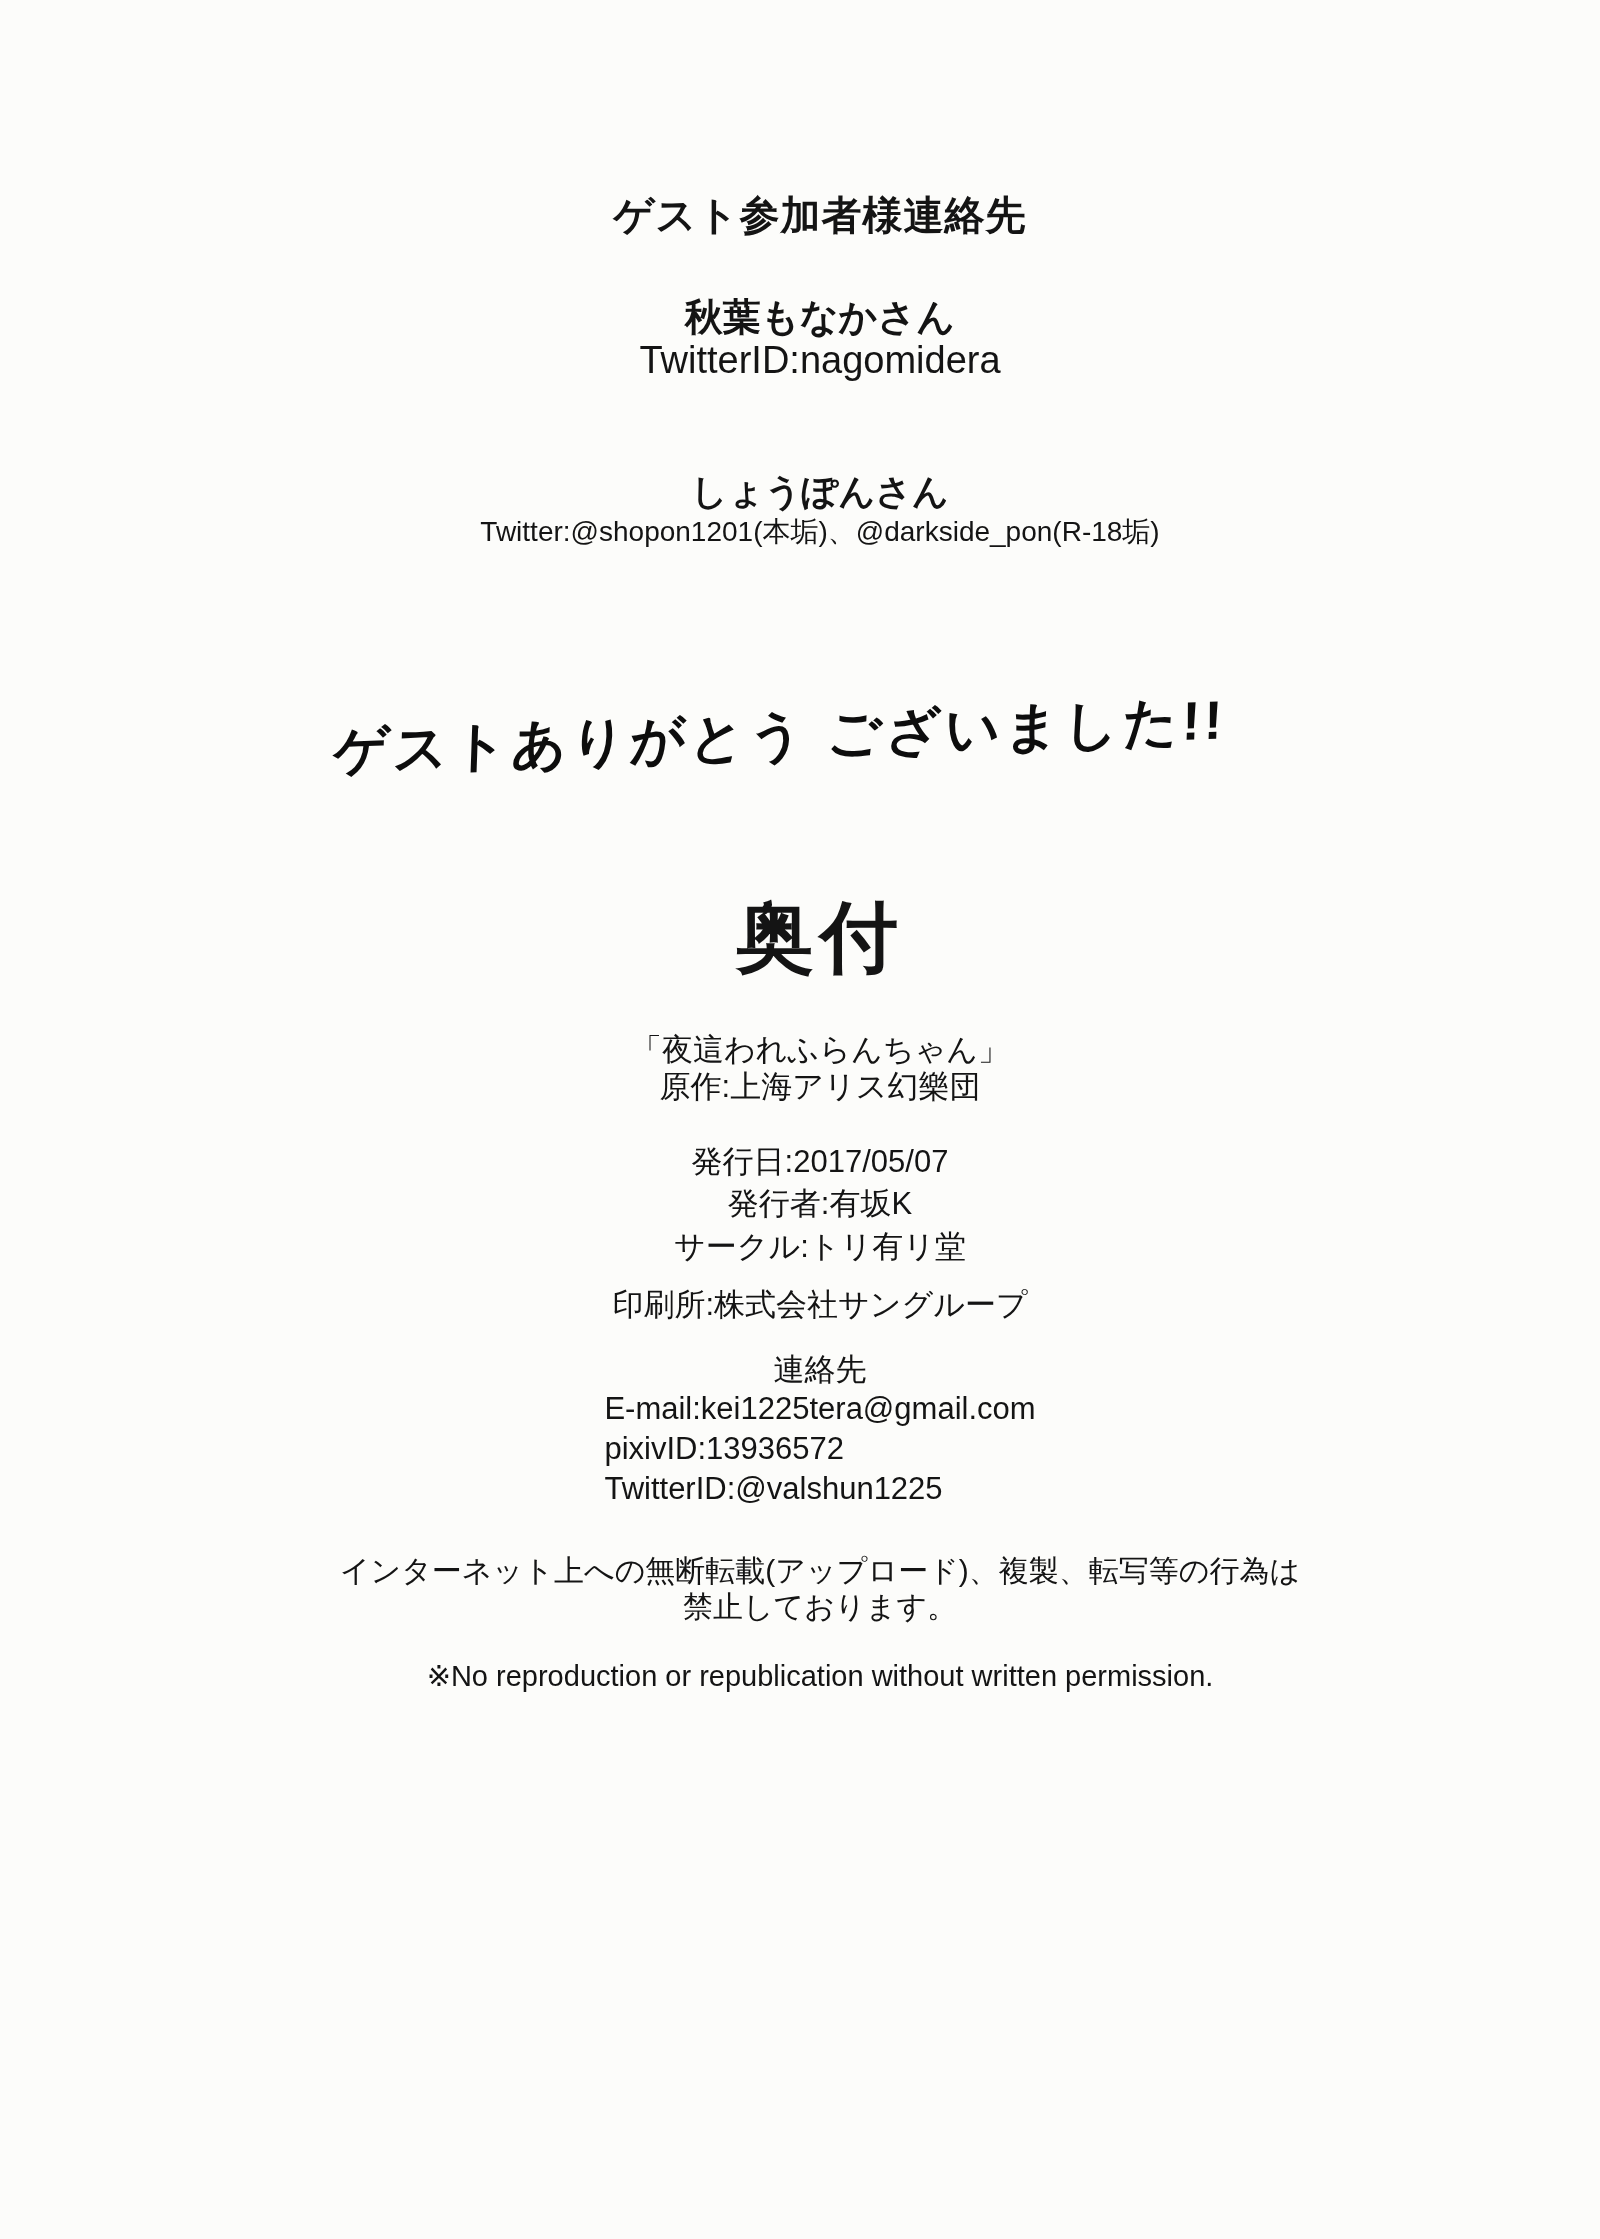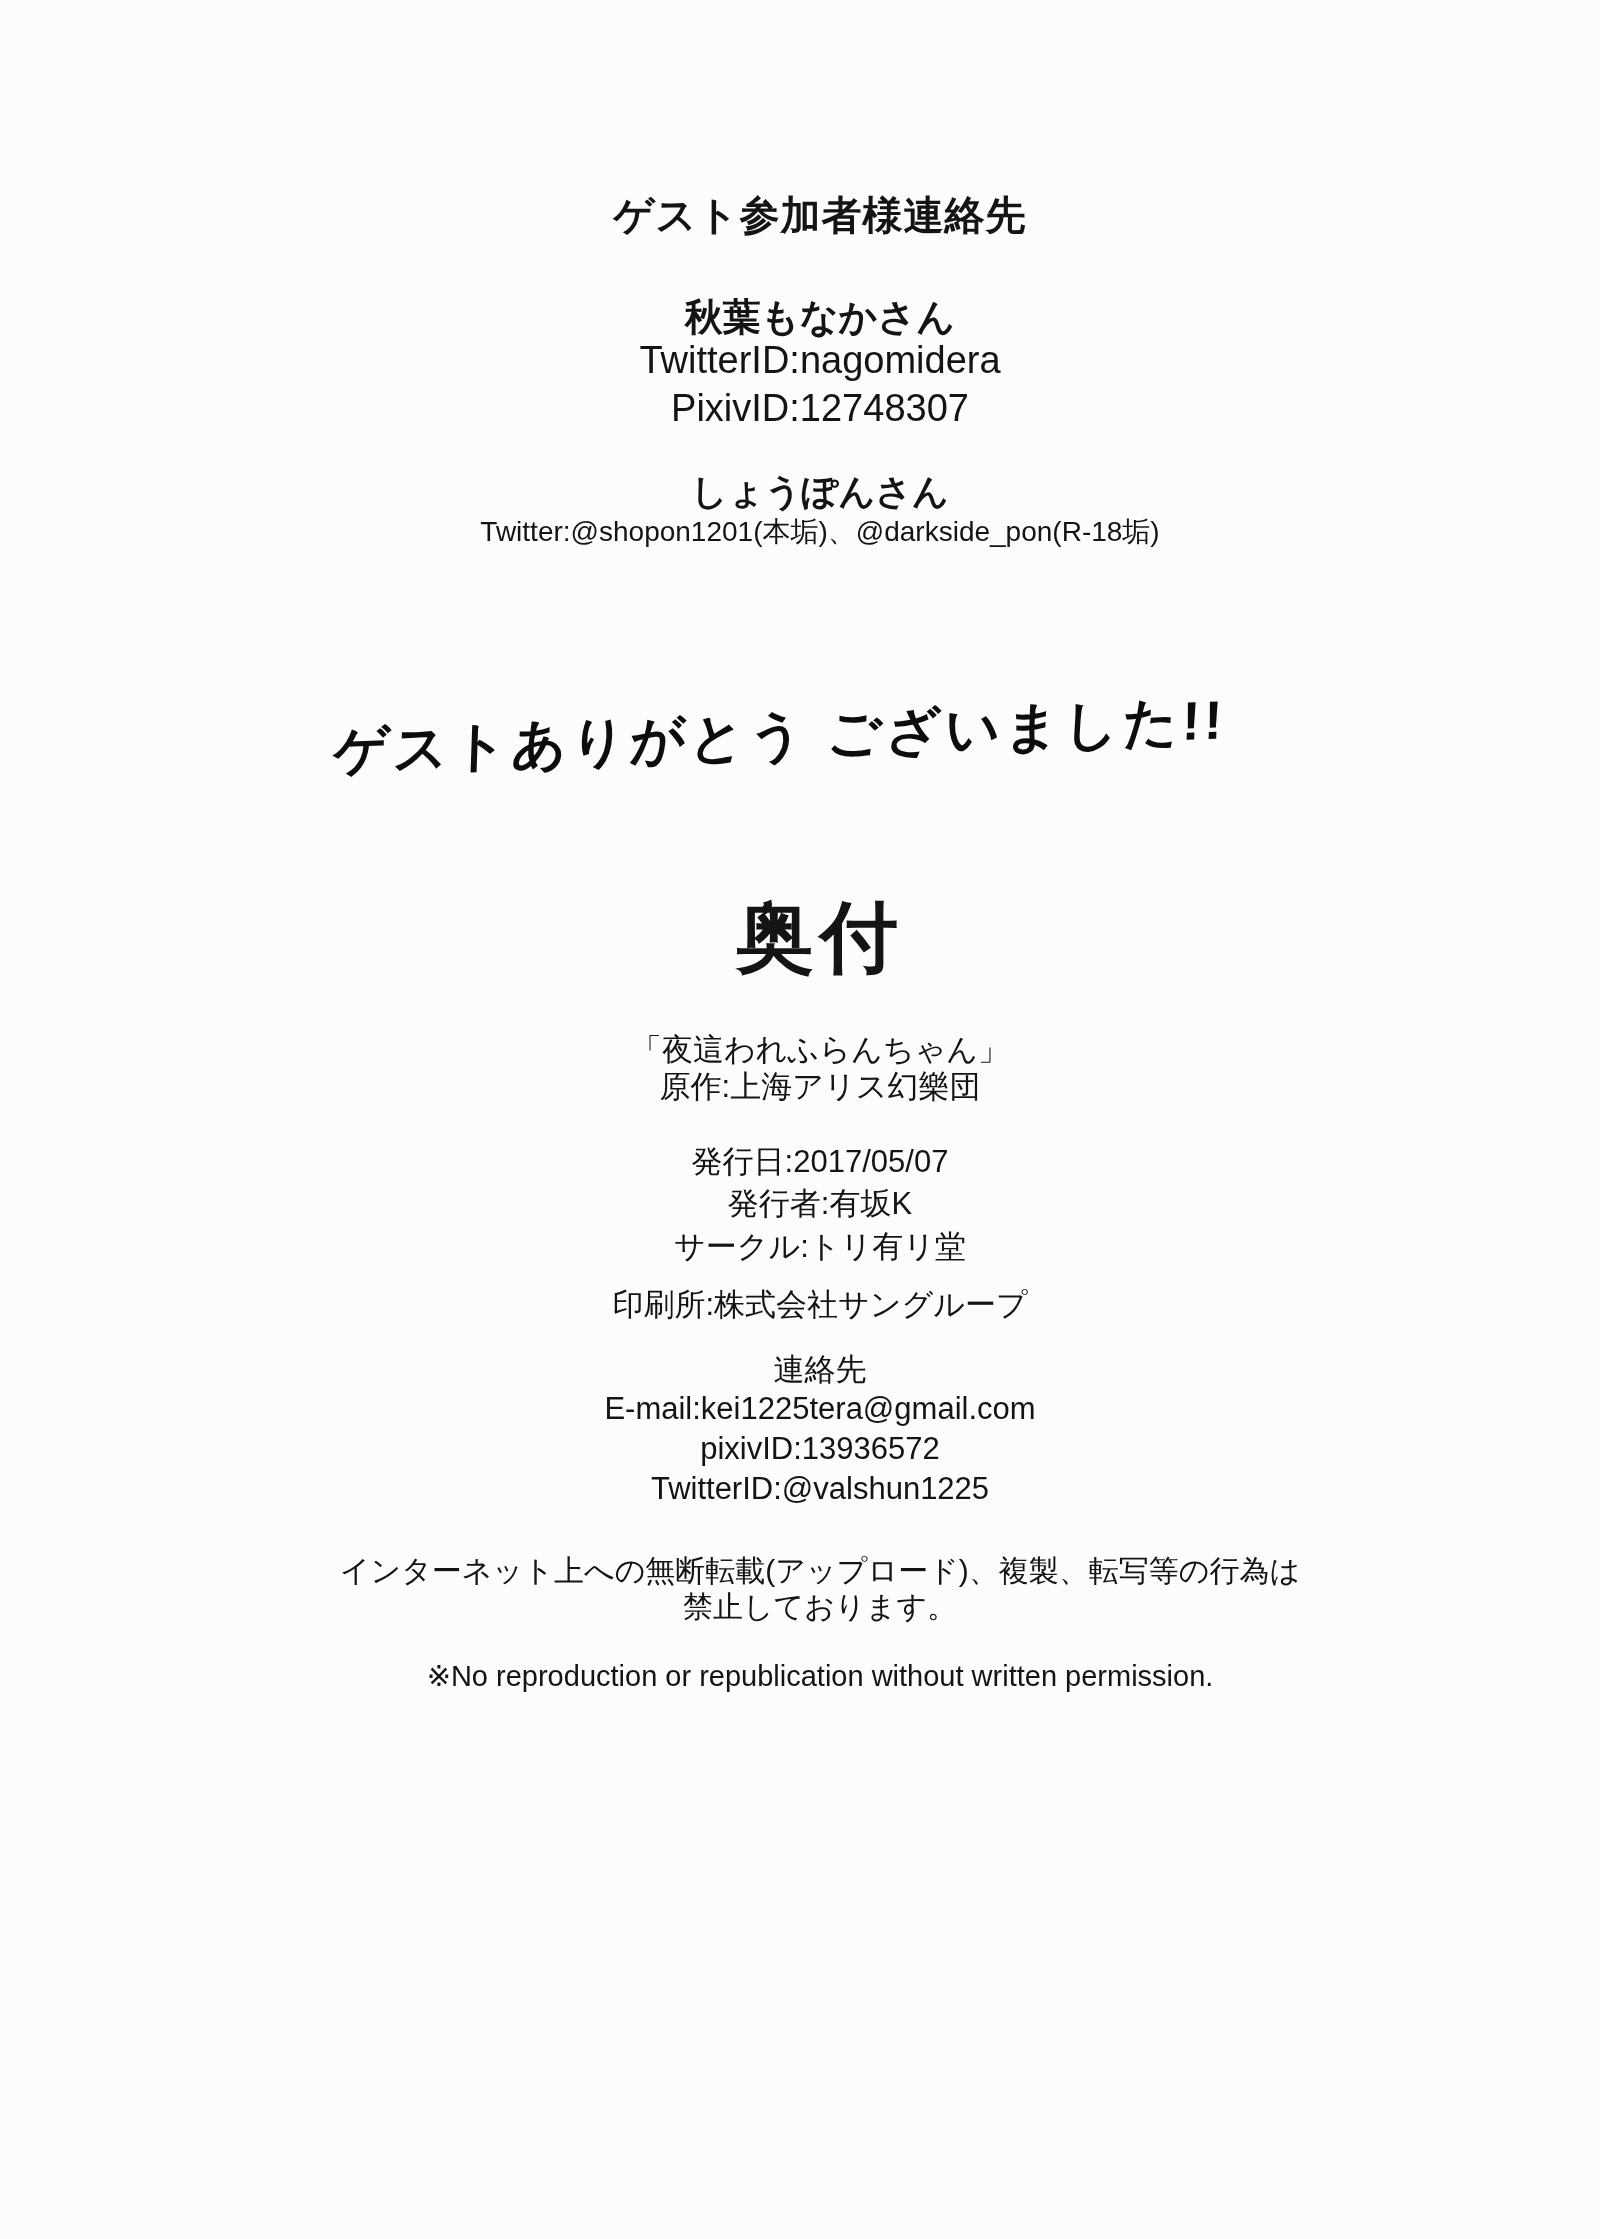--- a/index.html
+++ b/index.html
@@ -24,21 +24,21 @@
     white-space: nowrap;
   }
   .block {
     position: absolute;
     left: 20px;
     width: 1600px;
     text-align: center;
   }
   .block .inner {
     display: inline-block;
-    text-align: center;
+    text-align: left;
     white-space: nowrap;
   }
   .heading   { font-size: 40px; font-weight: bold; letter-spacing: 1px; }
   .g-name    { font-size: 38px; font-weight: 600; }
   .g-name2   { font-size: 36px; font-weight: 600; }
   .akiba-blk .inner div  { font-size: 38px; line-height: 48px; }
   .shopon-blk .inner div { font-size: 28px; line-height: 43px; }
   .thanks {
     font-size: 54px;
     font-weight: 600;
@@ -58,21 +58,20 @@
 
 <div class="page">
 
   <div class="line heading" style="top:188px;">ゲスト参加者様連絡先</div>
 
   <div class="line g-name" style="top:292px;">秋葉もなかさん</div>
 
   <div class="block akiba-blk" style="top:336px;">
     <div class="inner">
       <div>TwitterID:nagomidera</div>
-      <div>PixivID:12748307</div>
     </div>
   </div>
 
   <div class="line g-name2" style="top:468px;">しょうぽんさん</div>
 
   <div class="block shopon-blk" style="top:510px;">
     <div class="inner">
       <div>Twitter:@shopon1201(本垢)、@darkside_pon(R-18垢)</div>
     </div>
   </div>

